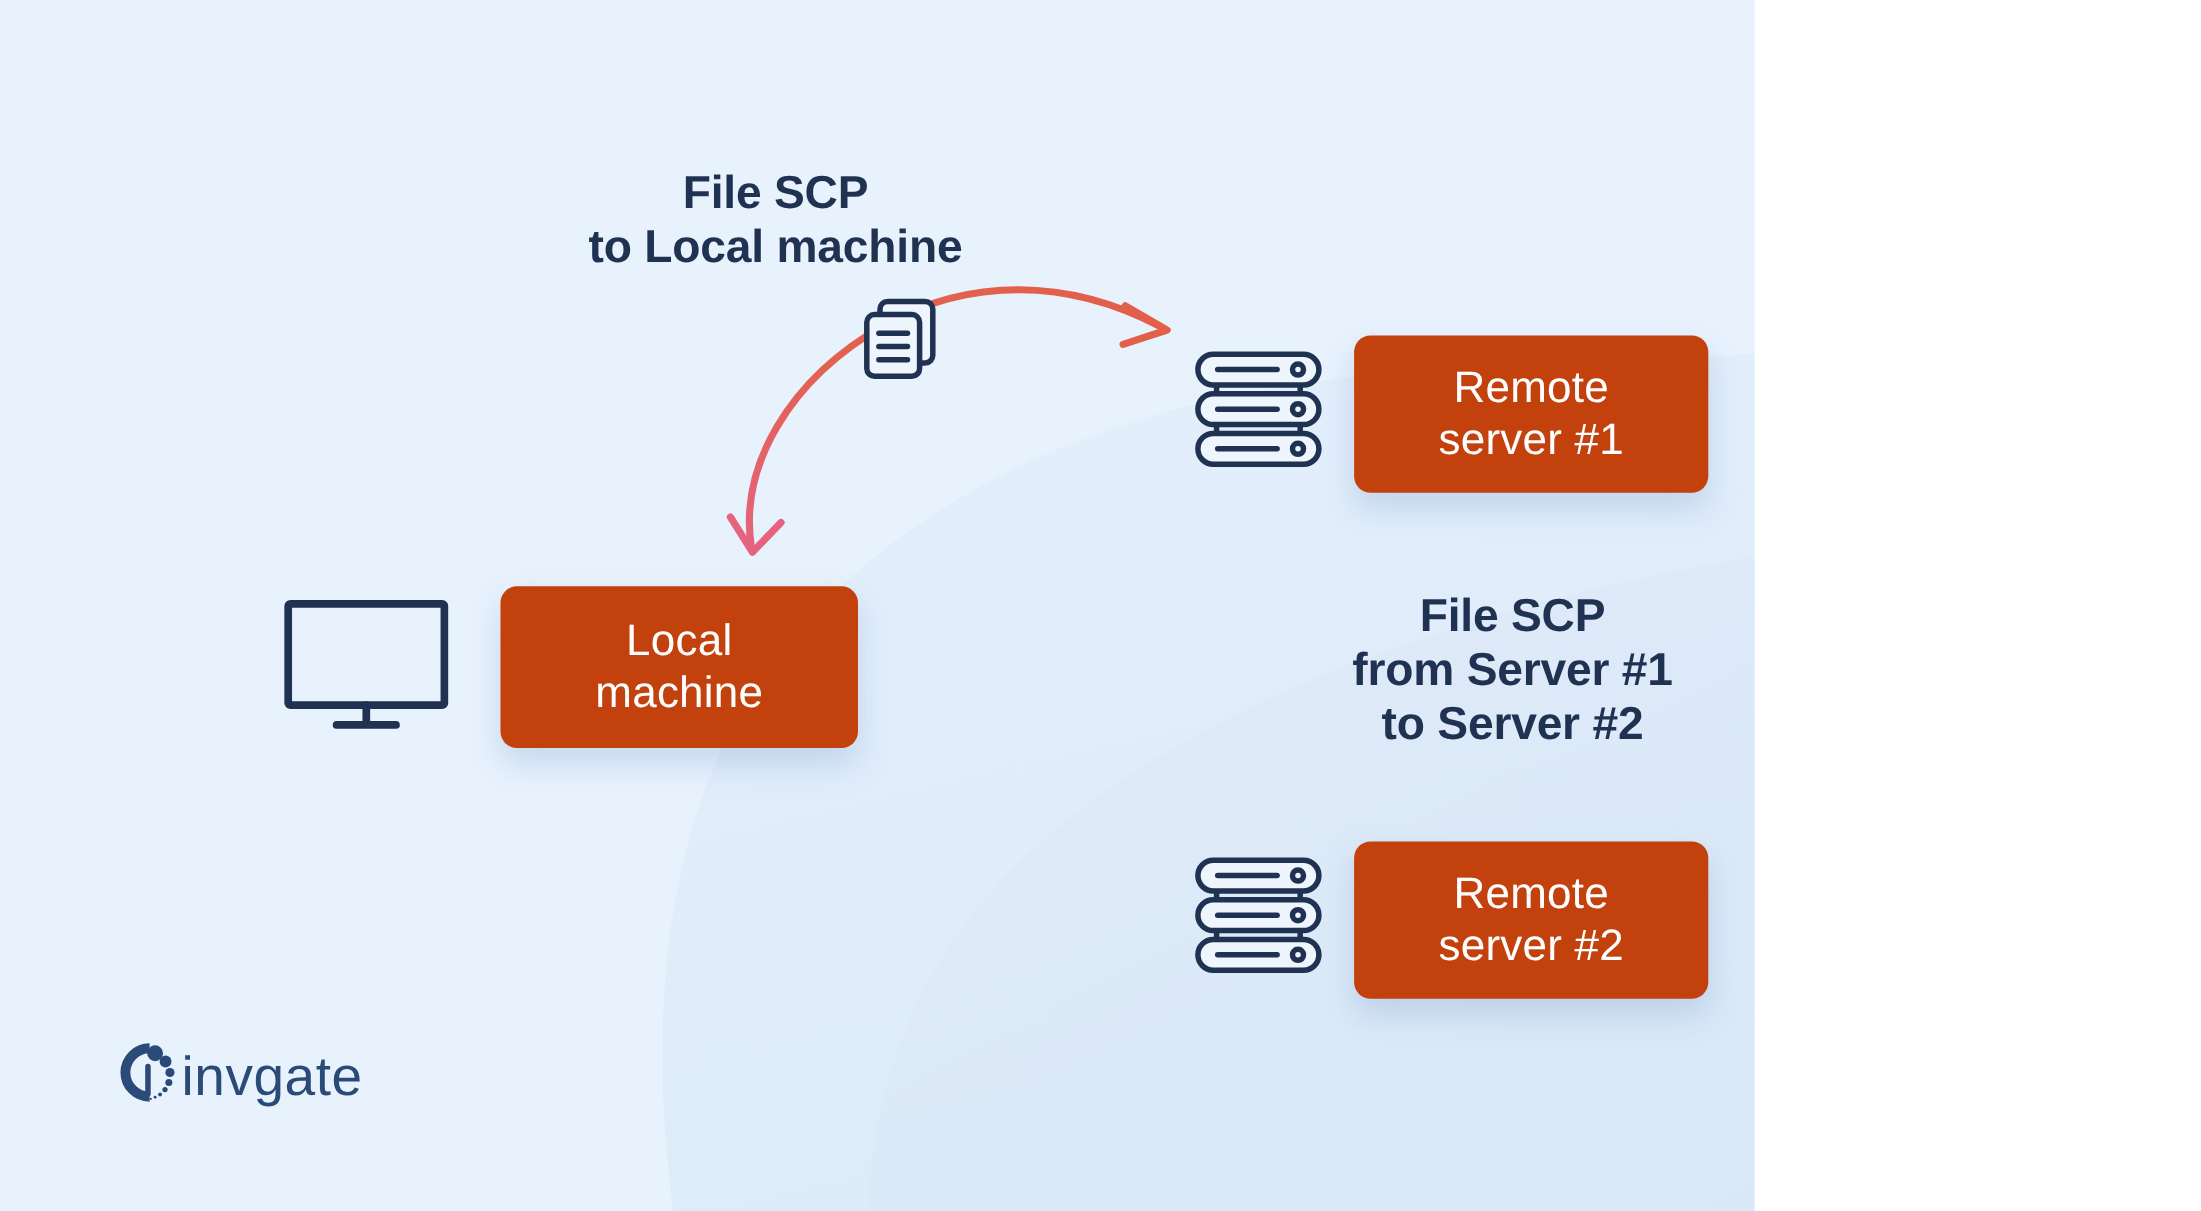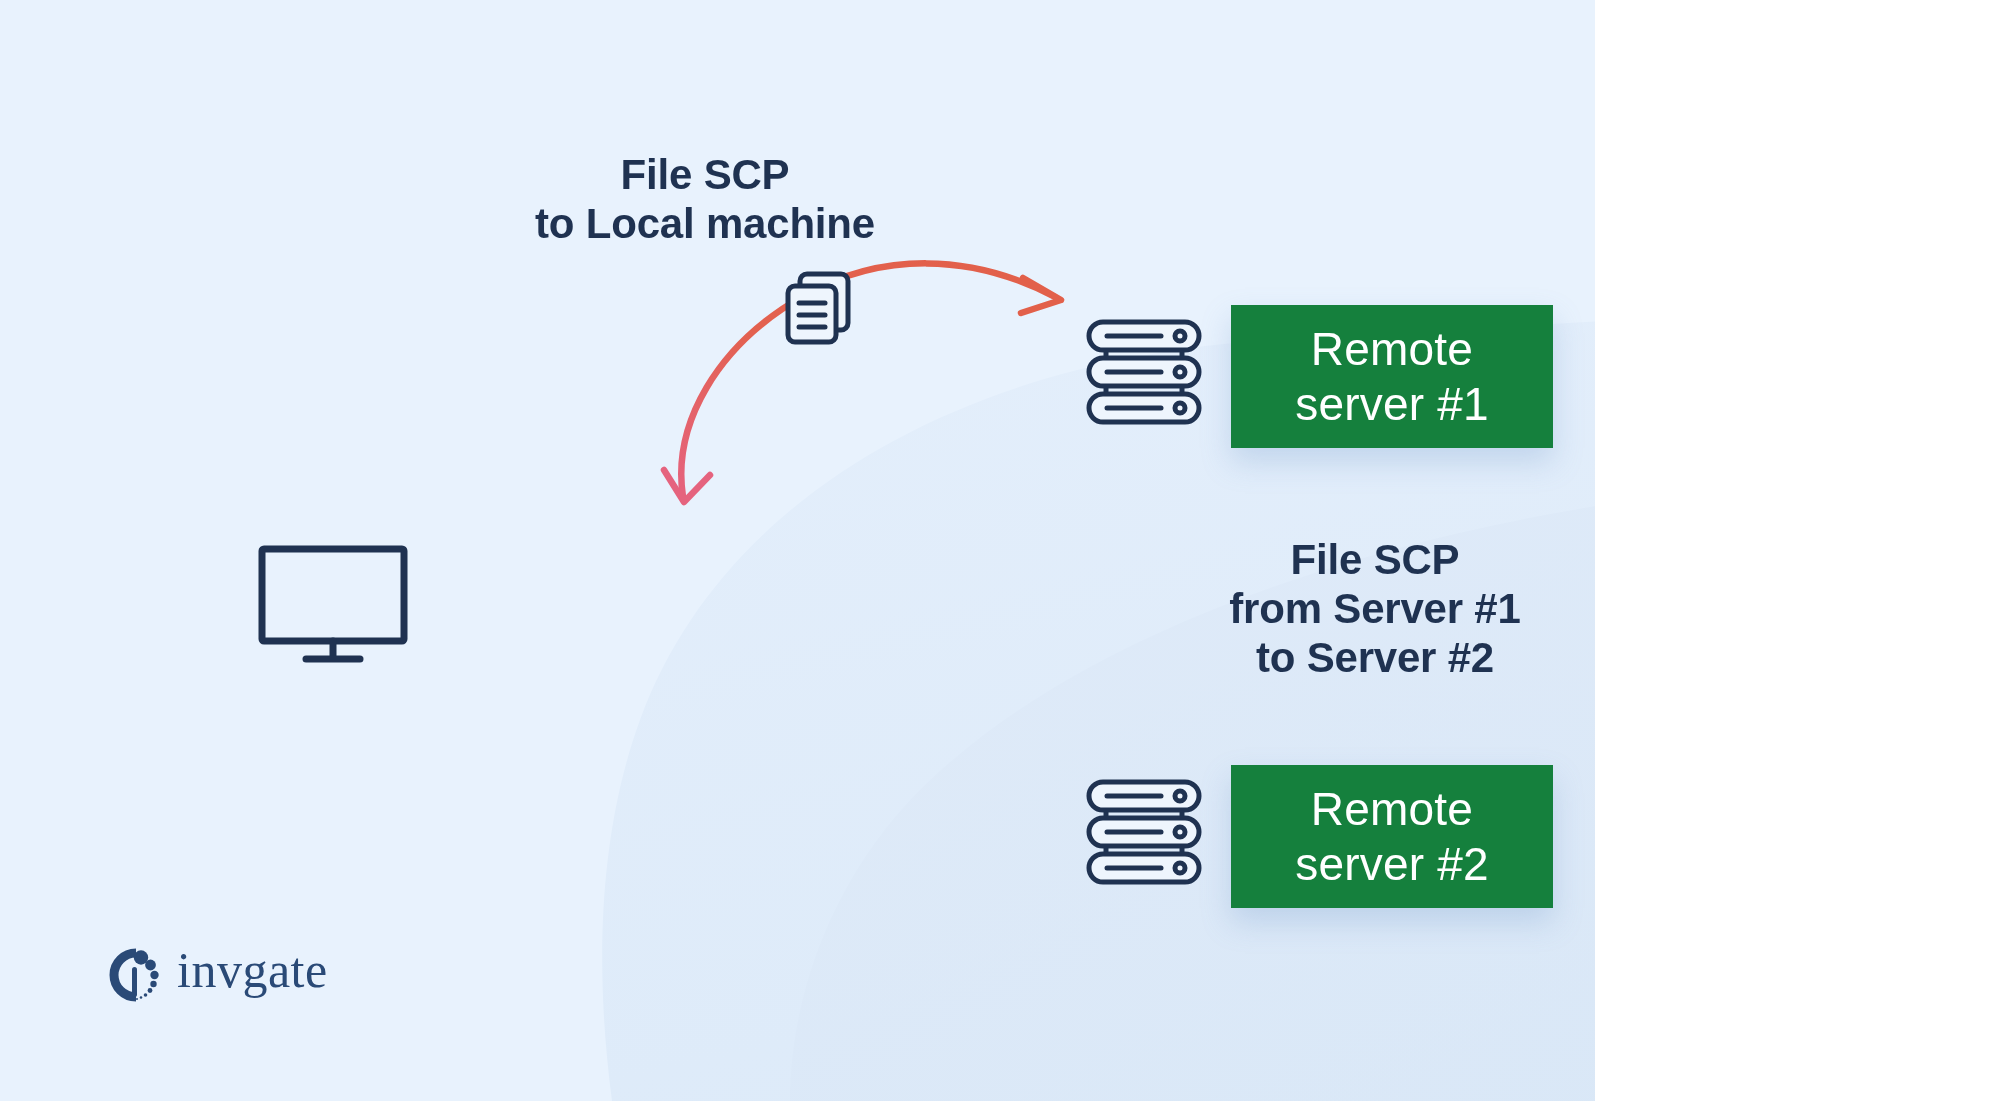--- a/index.html
+++ b/index.html
@@ -29,26 +29,26 @@
     height: 1101px;
     pointer-events: none;
   }
 
   
   .node-box {
     position: absolute;
     display: flex;
     align-items: center;
     justify-content: center;
-    border-radius: 0;
-    background: #15803d;
+    border-radius: 15px;
+    background: #c2410c;
     color: #ffffff;
     text-align: center;
     line-height: 1.18;
-    font-size: 46px;
+    font-size: 40px;
     font-weight: 400;
     letter-spacing: 0.2px;
     box-shadow: 0 14px 28px rgba(110, 150, 200, 0.28);
     white-space: pre-line;
   }
   #box-local   { left: 455px; top: 533px;  width: 325px; height: 147px; }
   #box-server1 { left: 1231px; top: 305px; width: 322px; height: 143px; }
   #box-server2 { left: 1231px; top: 765px; width: 322px; height: 143px; }
 
   
@@ -72,22 +72,22 @@
   #icon-server2  { left: 1085px; top: 778px; }
   #icon-file-top { left: 783px;  top: 270px; }
   #icon-file-right { left: 1672px; top: 572px; }
 
   
   #logo {
     position: absolute;
     left: 103px;
     top: 945px;
     display: flex;
-    gap: 14px;
-    font-family: Liberation Serif, serif;
+    align-items: center;
+    gap: 2px;
   }
   #logo-wordmark {
     color: #2a4a77;
     font-size: 50px;
     font-weight: 500;
     letter-spacing: 0.5px;
     line-height: 1;
   }
 </style>
 </head>
@@ -234,20 +234,22 @@
       <rect x="17" y="4" width="48" height="56" rx="7" fill="#eef5fd" stroke="#1f3251" stroke-width="5"></rect>
       <rect x="5" y="16" width="48" height="56" rx="7" fill="#eef5fd" stroke="#1f3251" stroke-width="5"></rect>
       <g stroke="#1f3251" stroke-width="5" stroke-linecap="round">
         <line x1="16" y1="33" x2="42" y2="33"></line>
         <line x1="16" y1="45" x2="42" y2="45"></line>
         <line x1="16" y1="57" x2="42" y2="57"></line>
       </g>
     </svg>
   </div>
 
+  <div class="node-box" id="box-local">Local
+machine</div>
 
   <div class="node-box" id="box-server1">Remote
 server #1</div>
 
   <div class="node-box" id="box-server2">Remote
 server #2</div>
 
   <div id="logo">
     <span>
       <svg width="60" height="60" viewBox="0 0 60 60" xmlns="http://www.w3.org/2000/svg">

